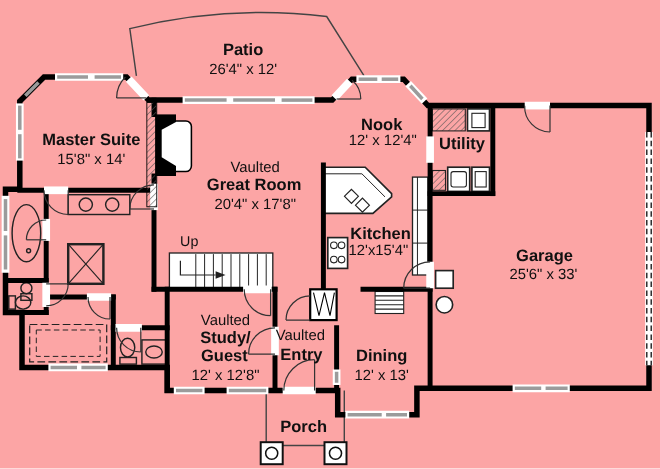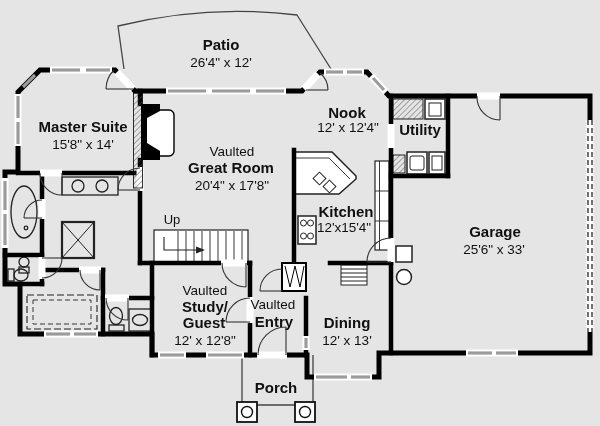--- a/index.html
+++ b/index.html
@@ -1,16 +1,16 @@
 <!DOCTYPE html>
 <html><head>
 <meta charset="utf-8">
 <style>
   html,body{margin:0;padding:0;background:#ffffff;}
-  .stage{position:relative;width:600px;height:426px;background:#e5e5e5;overflow:hidden;
+  .stage{position:relative;width:600px;height:426px;background:#fca5a5;overflow:hidden;
          font-family:"Liberation Sans",sans-serif;}
   svg{display:block;}
   text{fill:#101010;font-family:"Liberation Sans",sans-serif;}
   .room-name{font-weight:700;font-size:15px;}
   .room-dims{font-weight:400;font-size:13.5px;}
   .qualifier{font-weight:400;font-size:13.5px;}
   .small-label{font-weight:400;font-size:13px;}
 </style>
 </head>
 <body>

